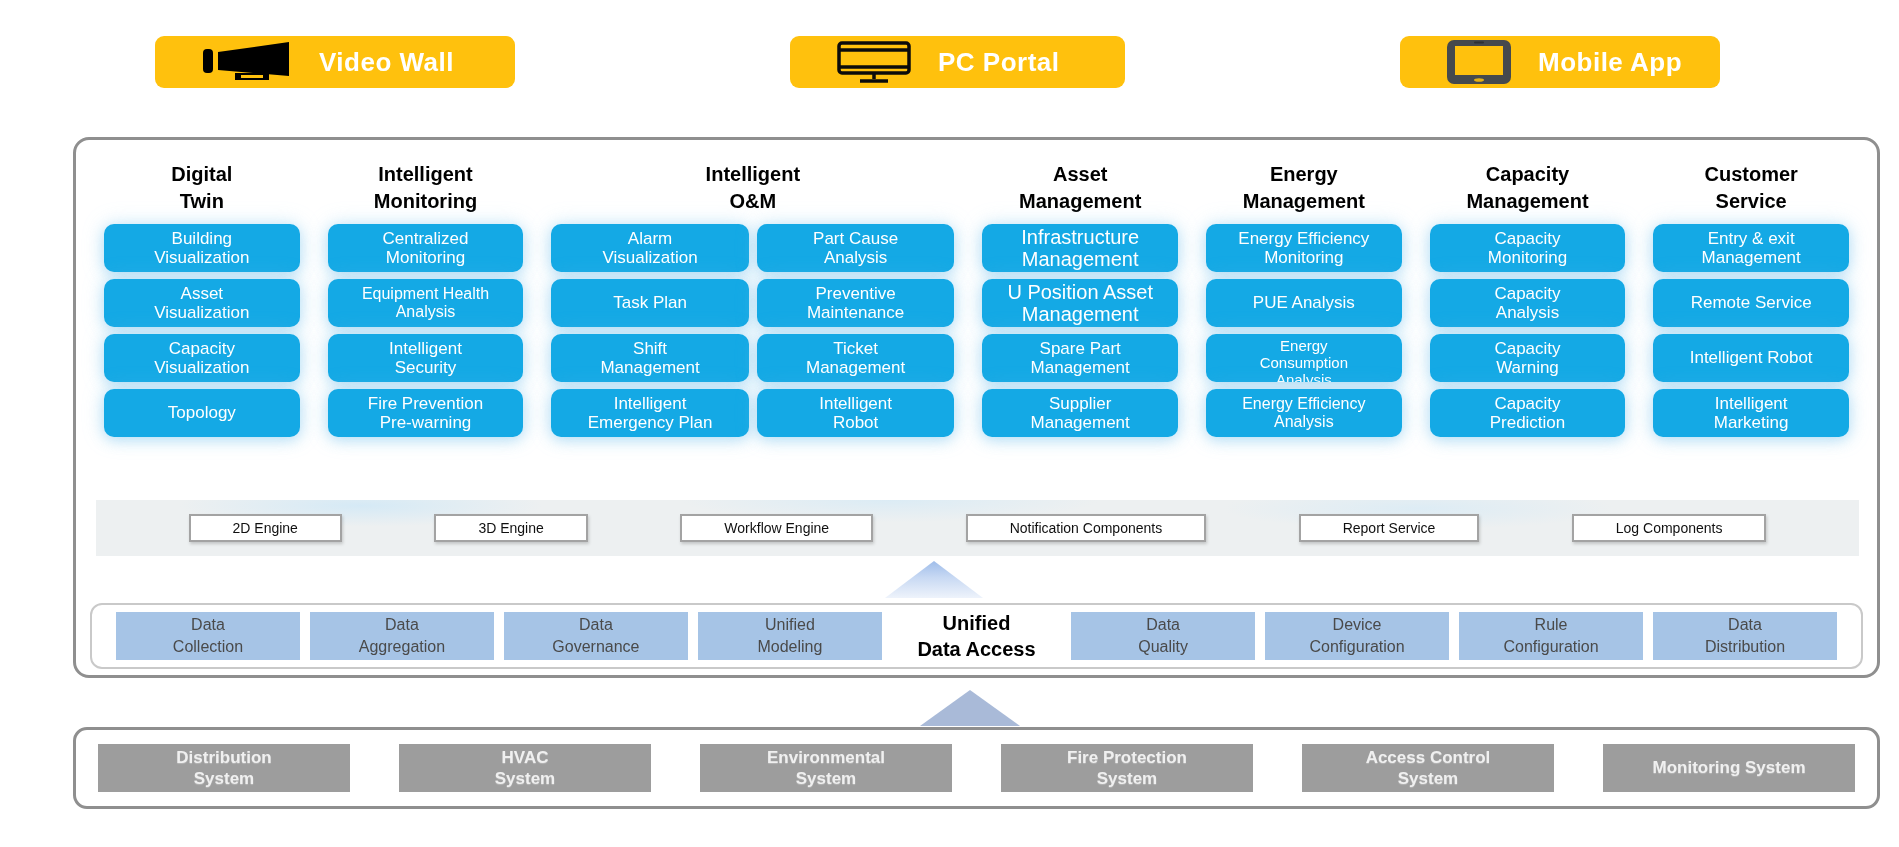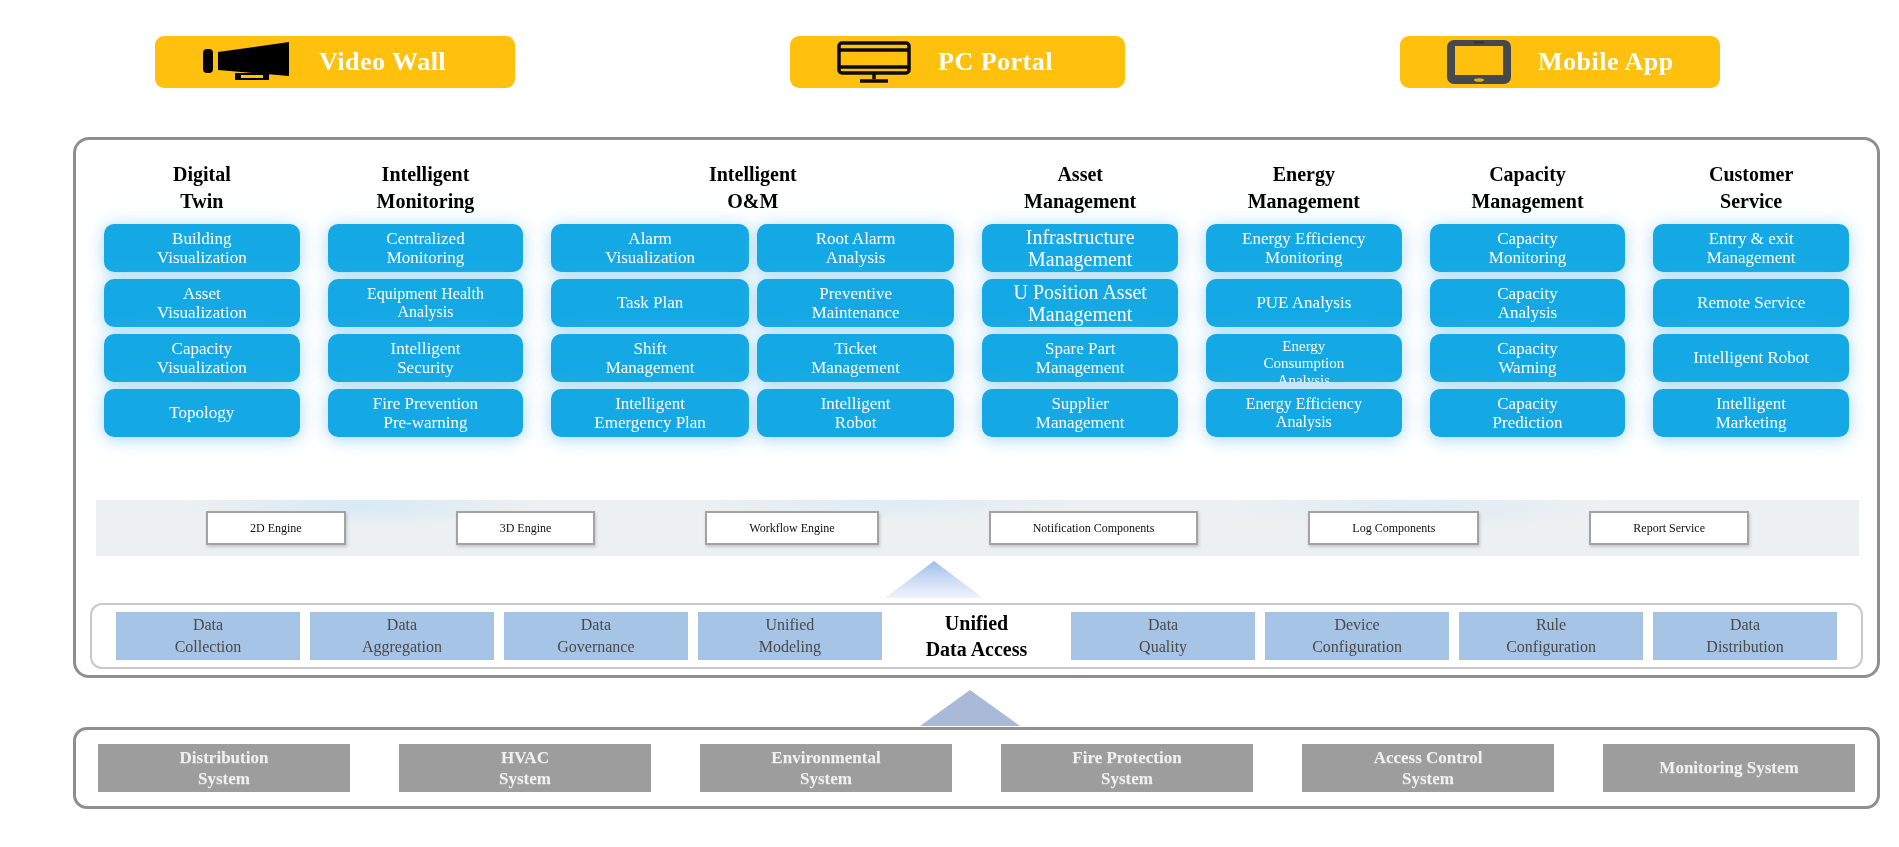--- a/index.html
+++ b/index.html
@@ -1,18 +1,18 @@
 <!DOCTYPE html>
 <html><head>
 <meta charset="utf-8">
 <style>
   html,body{margin:0;padding:0;background:#fff;}
   *{box-sizing:border-box;}
   body{font-family:"Liberation Sans", sans-serif;}
-  .canvas{position:relative;width:1899px;height:847px;background:#fff;overflow:hidden;font-family:Liberation Serif, serif;}
+  .canvas{position:relative;width:1899px;height:847px;background:#fff;overflow:hidden;}
 
   
   .portal{position:absolute;top:36px;height:52px;border-radius:9px;display:flex;align-items:center;
           padding:0 18px;gap:26px;}
   .portal-video{left:155px;width:360px;}
   .portal-pc{left:790px;width:335px;}
   .portal-mobile{left:1400px;width:320px;}
   .portal .icon{display:flex;align-items:center;justify-content:center;margin-left:28px;}
   .portal-label{color:#fff;font-size:26px;font-weight:bold;letter-spacing:.5px;}
 
@@ -33,23 +33,23 @@
         padding:2px 6px;overflow:hidden;
         box-shadow:0 3px 14px rgba(90,185,235,.38), 0 0 22px rgba(140,205,240,.28);}
 
   
   .engine-bar{position:absolute;left:20px;right:18px;top:360px;height:56px;
       background:#edf0f1;
       background-image:radial-gradient(ellipse 260px 30px at 15% 10%,rgba(200,230,248,.65),transparent 70%),
                        radial-gradient(ellipse 300px 32px at 45% 0%,rgba(205,232,248,.55),transparent 70%),
                        radial-gradient(ellipse 280px 30px at 75% 15%,rgba(205,232,248,.5),transparent 70%);
       display:flex;align-items:center;justify-content:space-evenly;}
-  .engine-box{height:34px;background:#fff;border:2px solid #a3a3a3;box-shadow:1px 2px 3px rgba(0,0,0,.18);
+  .engine-box{height:28px;background:#fff;border:2px solid #a3a3a3;box-shadow:1px 2px 3px rgba(0,0,0,.18);
       display:flex;align-items:center;justify-content:center;padding:0 42px;
-      font-size:12px;color:#101010;white-space:nowrap;}
+      font-size:14px;color:#101010;white-space:nowrap;}
 
   
   .arrow-up{clip-path:polygon(50% 0,100% 100%,0 100%);}
   .arrow-small{position:absolute;left:809px;top:421px;width:98px;height:37px;
       background:linear-gradient(to bottom,#9fbdea 0%,#c8d9f3 45%,#eef3fb 100%);}
   .arrow-large{position:absolute;left:920px;top:690px;width:100px;height:36px;background:#A9BAD8;}
 
   
   .data-bar{position:absolute;left:14px;right:14px;top:463px;height:66px;
       border:2px solid #c9c9c9;border-radius:12px;background:#fff;
@@ -149,21 +149,21 @@
           <div class="col-boxes">
             <div class="mbox" style="background:#14A9E5">Alarm
 Visualization</div>
             <div class="mbox" style="background:#14A9E5">Task Plan</div>
             <div class="mbox" style="background:#14A9E5">Shift
 Management</div>
             <div class="mbox" style="background:#14A9E5">Intelligent
 Emergency Plan</div>
           </div>
           <div class="col-boxes">
-            <div class="mbox" style="background:#14A9E5">Root Alarm
+            <div class="mbox" style="background:#14A9E5">Part Cause
 Analysis</div>
             <div class="mbox" style="background:#14A9E5">Preventive
 Maintenance</div>
             <div class="mbox" style="background:#14A9E5">Ticket
 Management</div>
             <div class="mbox" style="background:#14A9E5">Intelligent
 Robot</div>
           </div>
         </div>
       </div>
@@ -226,22 +226,22 @@
         </div>
       </div>
 
     </div>
 
     <div class="engine-bar">
       <div class="engine-box">2D Engine</div>
       <div class="engine-box">3D Engine</div>
       <div class="engine-box">Workflow Engine</div>
       <div class="engine-box">Notification Components</div>
+      <div class="engine-box">Report Service</div>
       <div class="engine-box">Log Components</div>
-      <div class="engine-box">Report Service</div>
     </div>
 
     <div class="arrow-up arrow-small"></div>
 
     <div class="data-bar">
       <div class="dbox">Data
 Collection</div>
       <div class="dbox">Data
 Aggregation</div>
       <div class="dbox">Data

